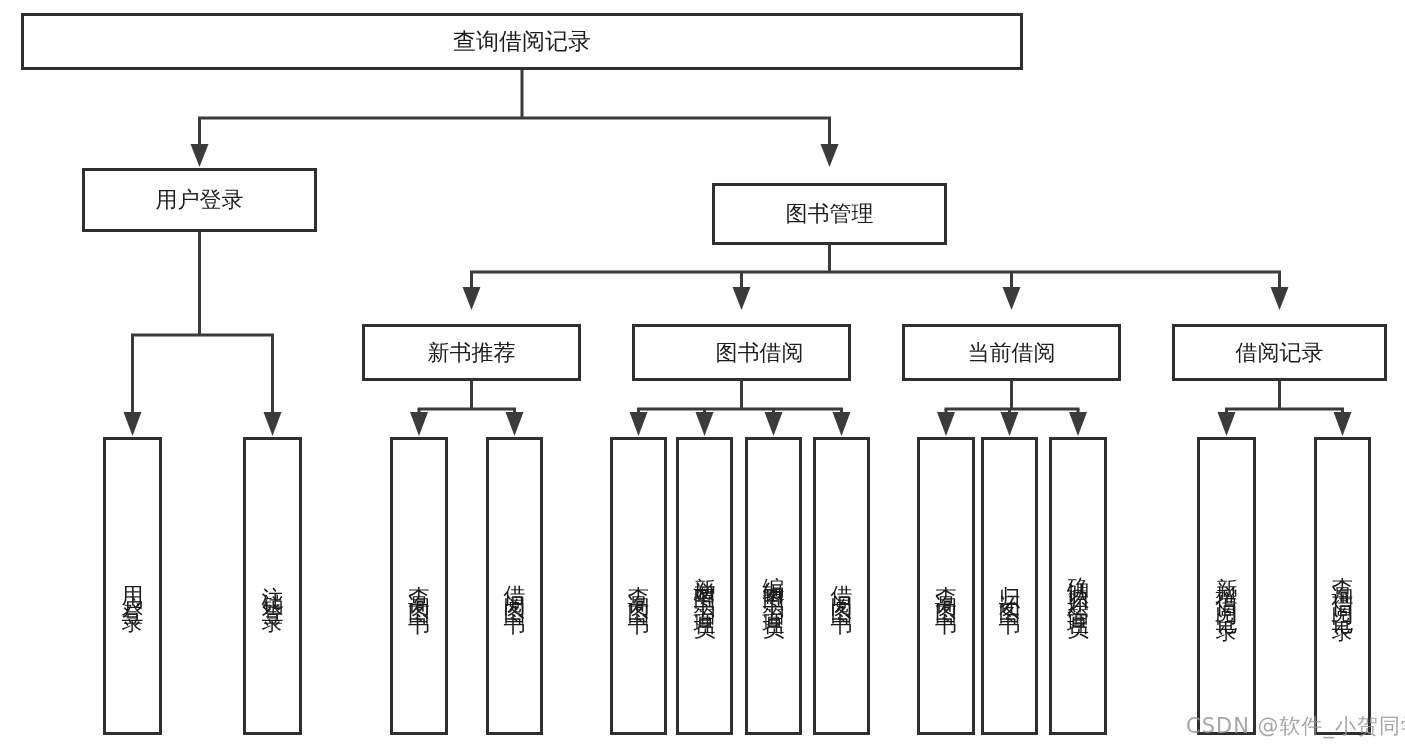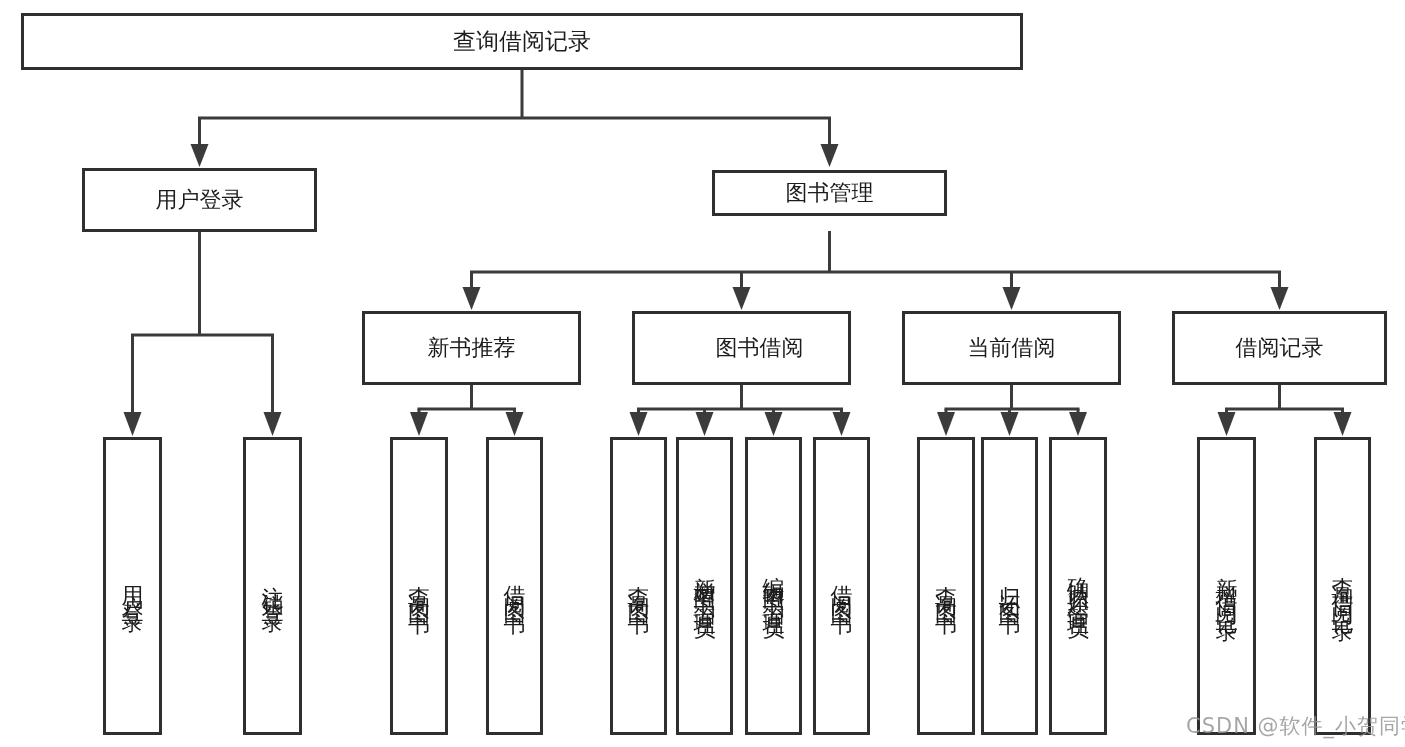--- a/index.html
+++ b/index.html
@@ -25,22 +25,22 @@
     display: flex;
     align-items: center;
     justify-content: center;
     color: #1c1c1c;
     font-size: 22px;
     line-height: 1;
     white-space: nowrap;
   }
   .root  { left: 21px;  top: 13px;  width: 1002px; height: 57px; font-size: 23px; }
   .l2u   { left: 82px;  top: 168px; width: 235px;  height: 64px; }
-  .l2b   { left: 712px; top: 170px; width: 235px;  height: 46px; }
-  .l3    { top: 311px; height: 74px; }
+  .l2b   { left: 712px; top: 183px; width: 235px;  height: 62px; }
+  .l3    { top: 324px; height: 57px; }
   .l3n   { left: 362px;  width: 219px; }
   .l3bb  { left: 632px;  width: 219px; padding-left: 36px; }
   .l3cb  { left: 902px;  width: 219px; text-align: center; }
   .l3br  { left: 1172px; width: 215px; }
   .leaf {
     top: 437px;
     height: 298px;
     writing-mode: vertical-rl;
     text-orientation: mixed;
     letter-spacing: 9px;

